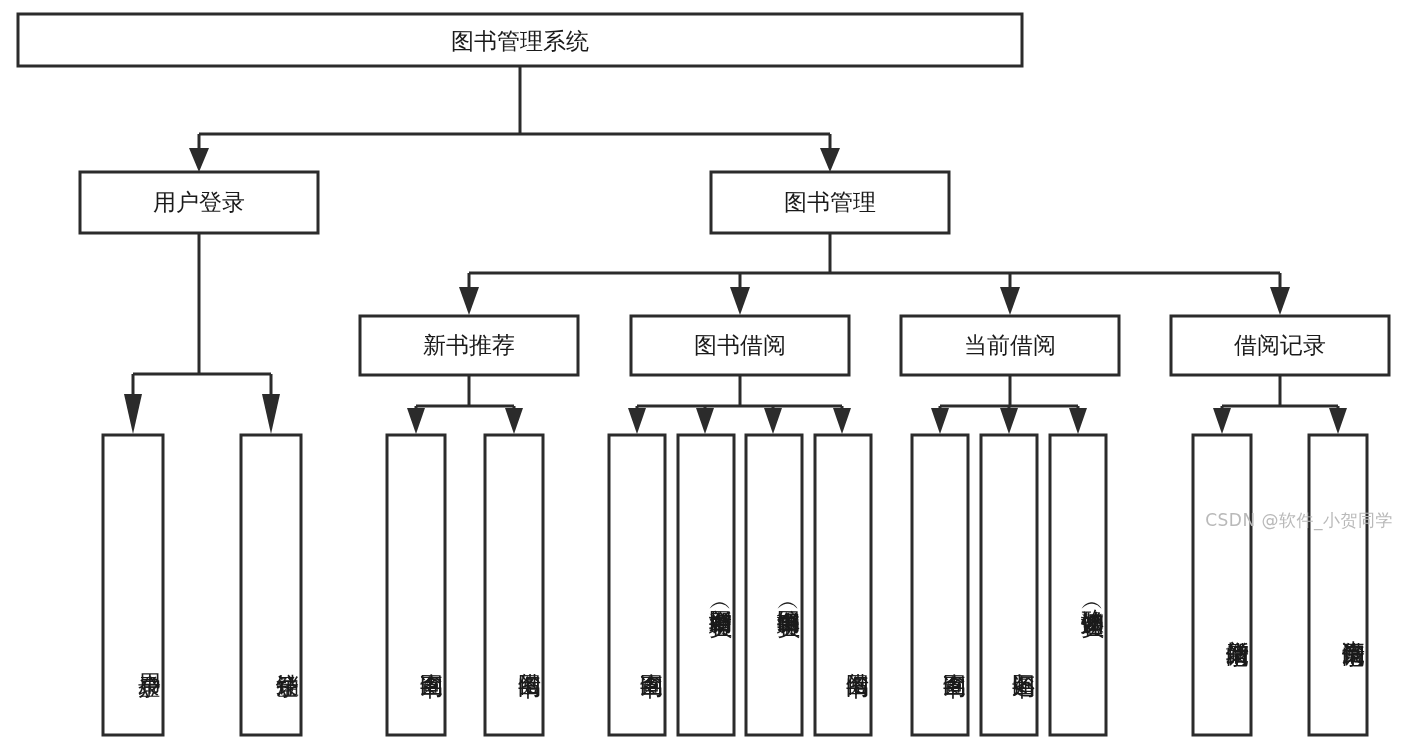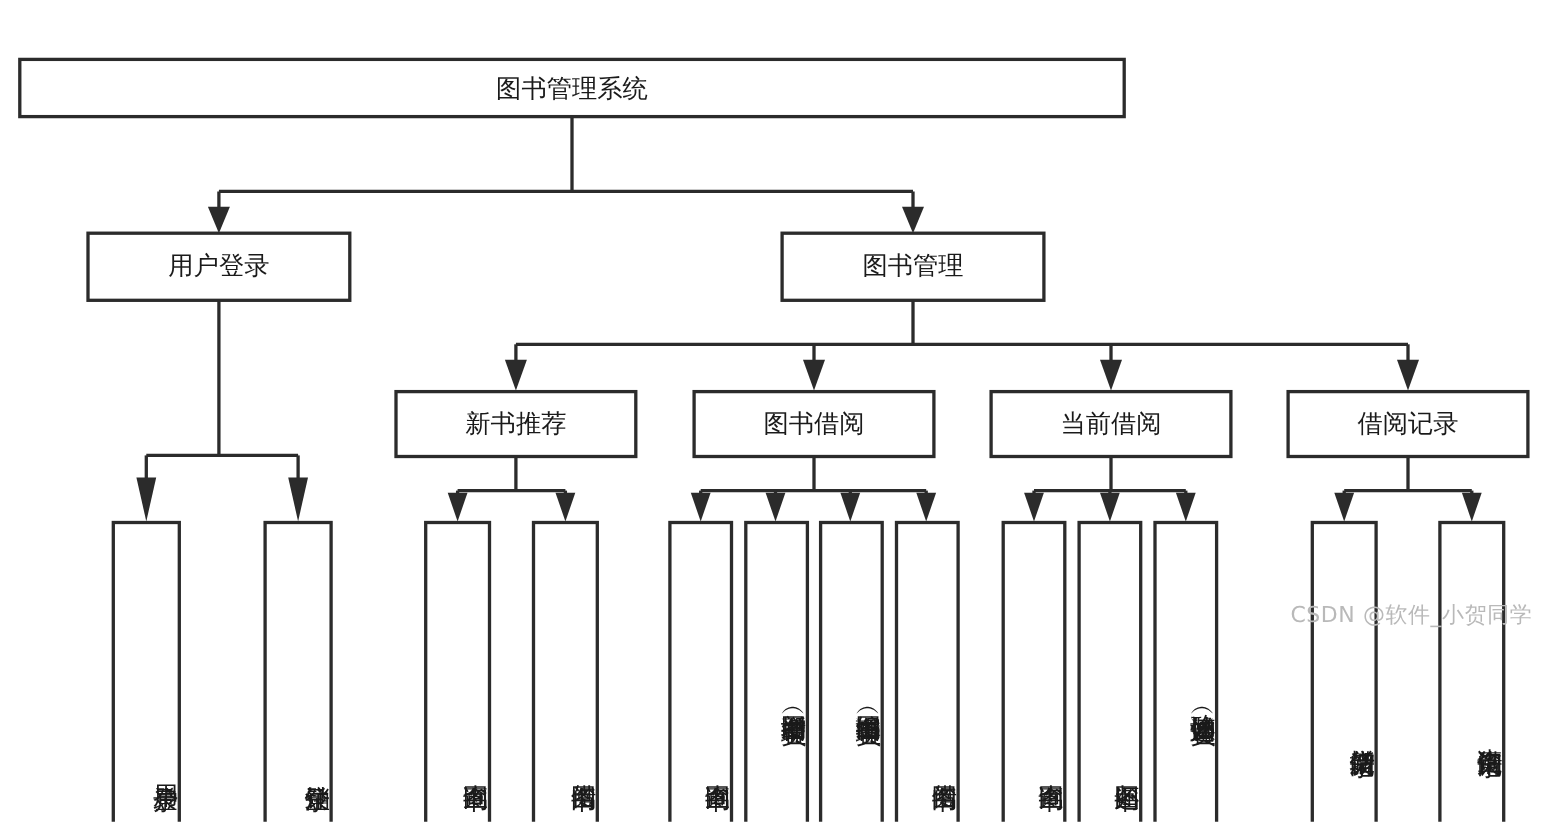--- a/index.html
+++ b/index.html
@@ -12,21 +12,20 @@
     width: 1405px;
     height: 747px;
     overflow: hidden;
     font-family: "DejaVu Sans", "Liberation Sans", sans-serif;
   }
   #diagram-root {
     position: relative;
     width: 1405px;
     height: 538px;
     background: #ffffff;
-    margin-top: 40px;
   }
   svg#tree-svg {
     position: absolute;
     left: 0;
     top: 0;
     width: 1405px;
     height: 747px;
     display: block;
   }
   .node-box {
@@ -64,21 +63,21 @@
     display: flex;
     align-items: flex-start;
     justify-content: center;
     pointer-events: none;
   }
   .watermark {
     position: absolute;
     right: 12px;
     bottom: 6px;
     font-family: "DejaVu Sans", "Liberation Sans", sans-serif;
-    font-size: 20px;
+    font-size: 17px;
     color: #b9b9b9;
     letter-spacing: 0.5px;
     white-space: nowrap;
   }
 </style>
 </head>
 <body>
 
 <div id="diagram-root">
 

